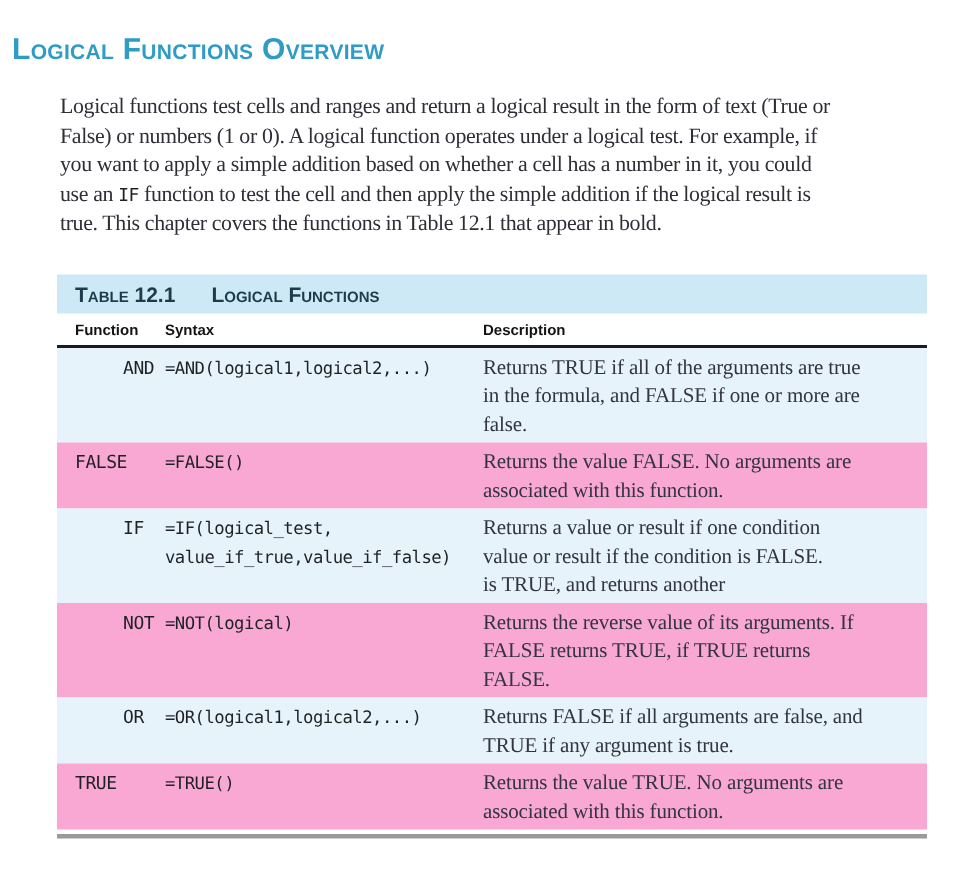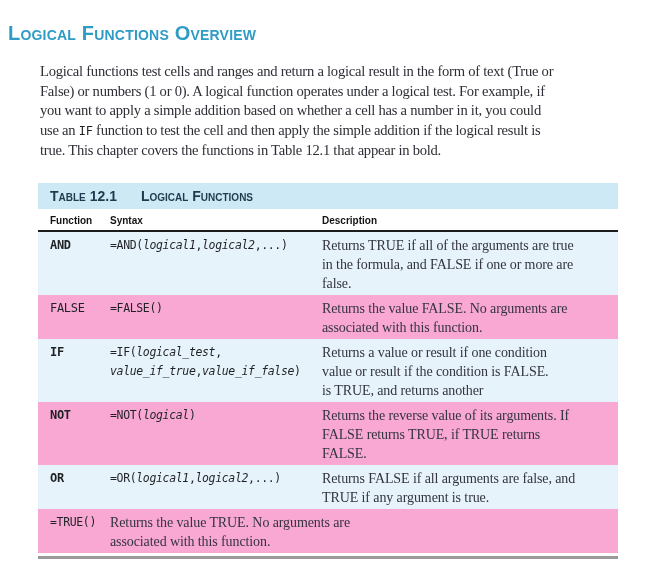--- a/index.html
+++ b/index.html
@@ -37,27 +37,27 @@
   }
   .trow{
     display:grid;grid-template-columns:60px 212px 1fr;
     padding:4px 12px 2px 12px;background:#f9a8d4;
   }
   .trow.shaded{background:var(--stripe-bg,#e6f3fb);}
   .fn-cell{
     font-family:"DejaVu Sans Mono", monospace;font-size:12px;color:#1f2125;
     letter-spacing:-0.3px;line-height:19px;
   }
-  .fn-cell.b{font-weight:bold;}
+  .fn-cell.b{font-weight:normal;margin-left:32px;}
   .syn-cell{
     font-family:"DejaVu Sans Mono", monospace;font-size:11.5px;color:#1f2125;
     letter-spacing:-0.35px;line-height:19px;white-space:nowrap;
   }
   .syn-cell .synline{display:block;}
-  .syn-cell .it{font-style:italic;}
+  .syn-cell .it{}
   .desc-cell{font-size:14px;line-height:19px;color:#333440;letter-spacing:-0.1px;}
   .desc-cell .dline{display:block;white-space:nowrap;}
   .bottom-rule{height:3px;background:var(--rule,#9a9a9a);margin-top:3px;}
 </style>
 </head>
 <body>
 
 <h1 class="page-title">Logical Functions Overview</h1>
 
 <div class="intro" id="intro">
@@ -127,20 +127,21 @@
         <span class="fn-cell b">OR</span>
         <span class="syn-cell">
           <span class="synline"><span>=OR(</span><span class="it">logical1</span><span>,</span><span class="it">logical2</span><span>,...)</span></span>
         </span>
         <span class="desc-cell">
           <span class="dline">Returns FALSE if all arguments are false, and</span>
           <span class="dline">TRUE if any argument is true.</span>
         </span>
       </div>
       <div class="trow">
+        <span class="fn-cell">TRUE</span>
         <span class="syn-cell">
           <span class="synline"><span>=TRUE()</span></span>
         </span>
         <span class="desc-cell">
           <span class="dline">Returns the value TRUE. No arguments are</span>
           <span class="dline">associated with this function.</span>
         </span>
       </div>
     </div>
   <div class="bottom-rule"></div>

